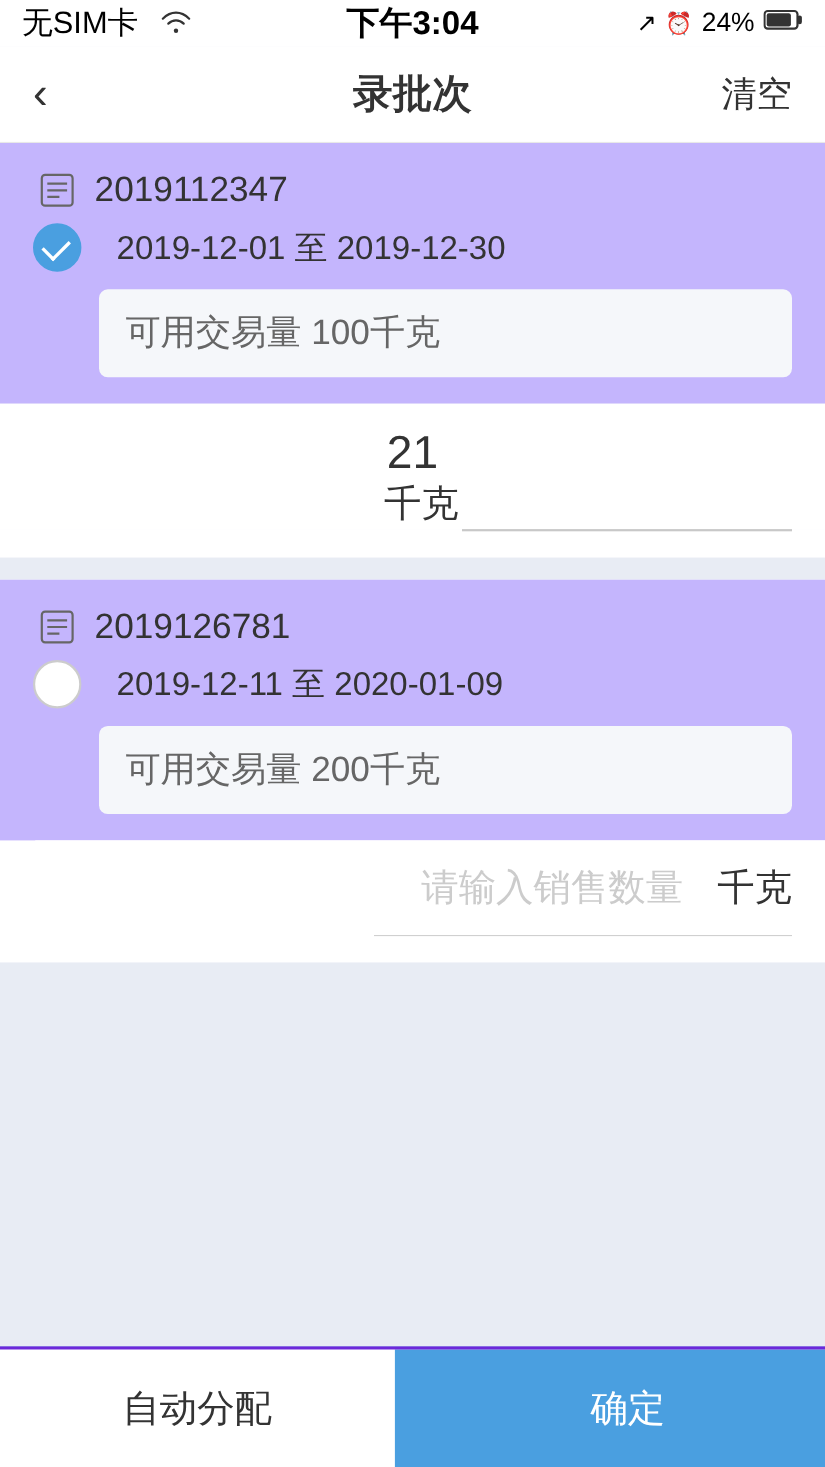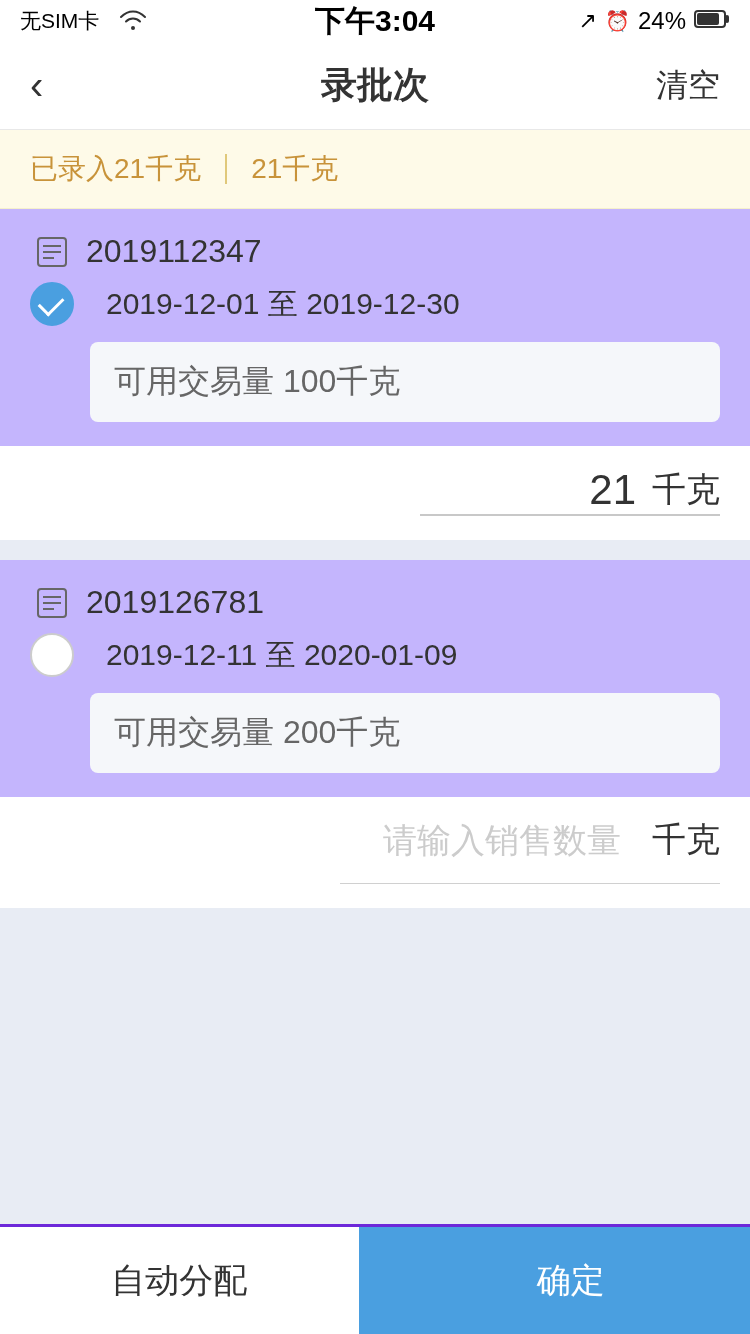--- a/index.html
+++ b/index.html
@@ -20,21 +20,21 @@
       align-items: center;
       justify-content: space-between;
       padding: 0 20px;
       font-size: 26px;
       font-weight: 500;
     }
     .status-left {
       display: flex;
       align-items: center;
       gap: 20px;
-      font-size: 21px;
+      font-size: 28px;
     }
     .status-center {
       font-size: 30px;
       font-weight: 600;
       position: absolute;
       left: 50%;
       transform: translateX(-50%);
       text-align: right;
     }
     .status-right {
@@ -173,20 +173,21 @@
       margin-left: 60px;
     }
 
     
     .qty-row {
       display: flex;
       align-items: center;
       justify-content: flex-end;
       padding: 20px 30px 0 30px;
       background: #fff;
+      flex-direction: column;
     }
     .qty-value {
       font-size: 42px;
       color: #333;
       font-weight: 400;
     }
     .qty-unit {
       font-size: 34px;
       color: #333;
       margin-left: 16px;
@@ -332,25 +333,20 @@
       </span>
     </div>
   </div>
 
   <div class="nav-bar">
     <span class="nav-back">‹</span>
     <span class="nav-title">录批次</span>
     <span class="nav-clear">清空</span>
   </div>
 
-  <div class="summary-bar">
-    <span class="summary-text">已录入21千克</span>
-    <div class="summary-divider"></div>
-    <span class="summary-amount">21千克</span>
-  </div>
 
   <div class="batch-card">
     <div class="batch-header">
       <div class="batch-icon">
         <svg viewBox="0 0 36 36" xmlns="http://www.w3.org/2000/svg">
           <rect x="4" y="4" width="28" height="28" rx="3" stroke="#666" stroke-width="2" fill="none"></rect>
           <line x1="9" y1="12" x2="27" y2="12" stroke="#666" stroke-width="2"></line>
           <line x1="9" y1="18" x2="27" y2="18" stroke="#666" stroke-width="2"></line>
           <line x1="9" y1="24" x2="20" y2="24" stroke="#666" stroke-width="2"></line>
         </svg>

